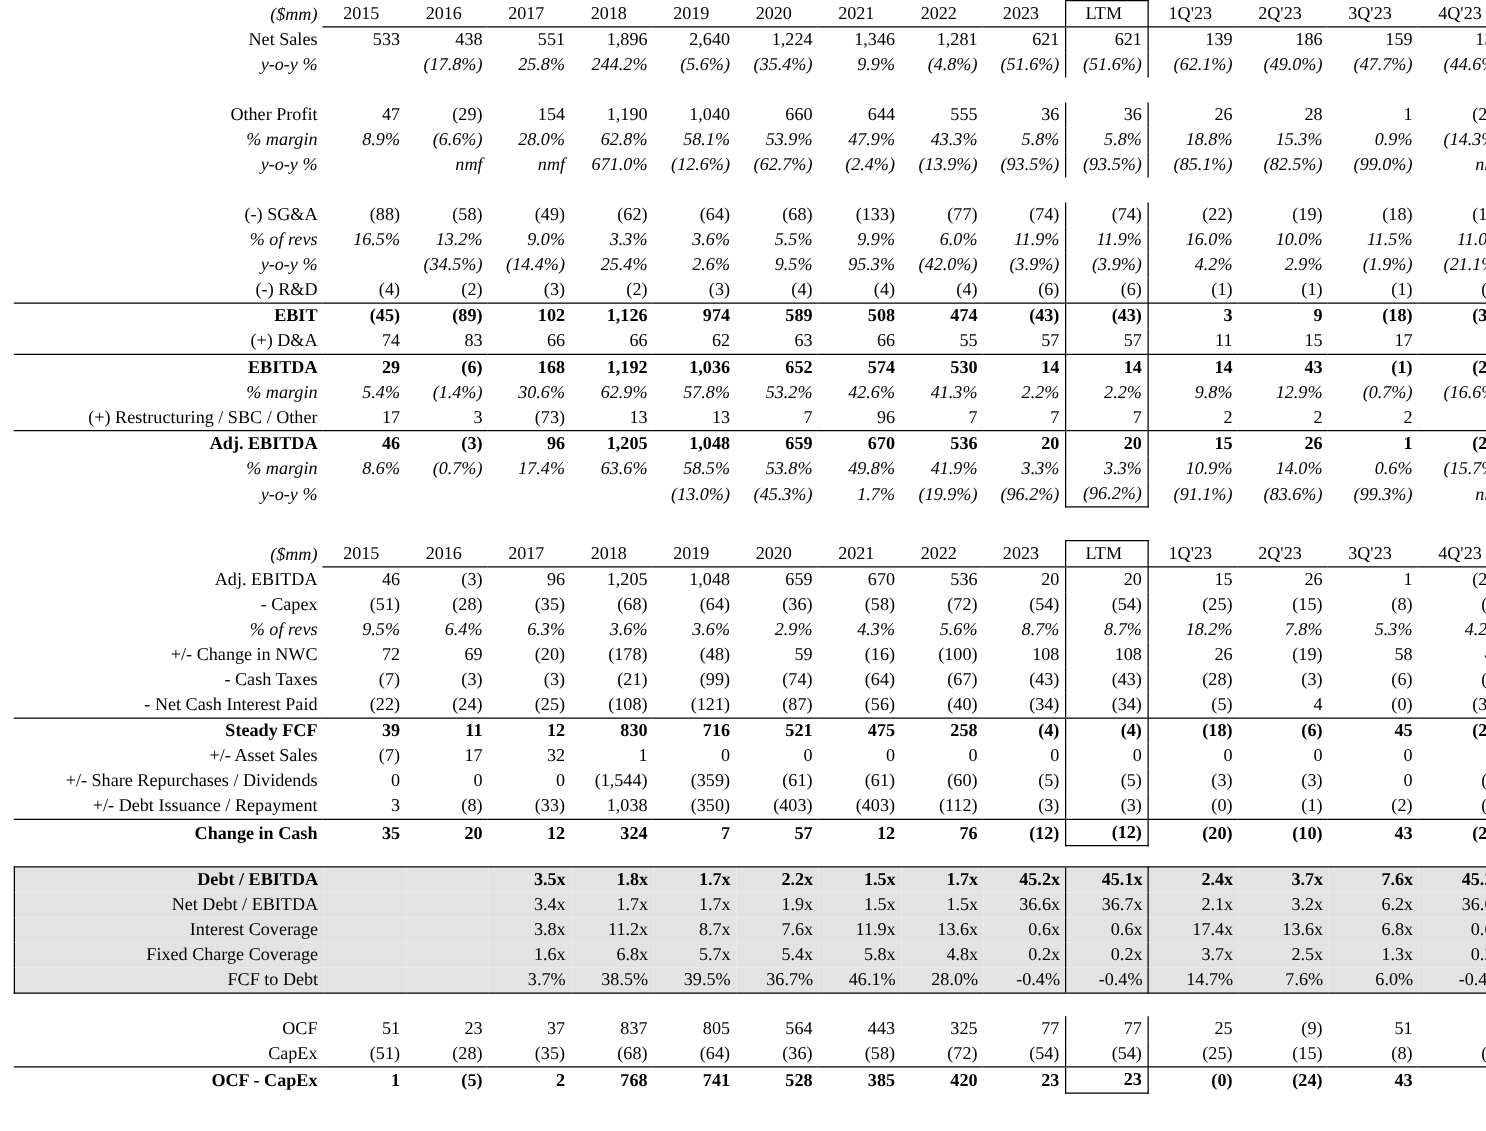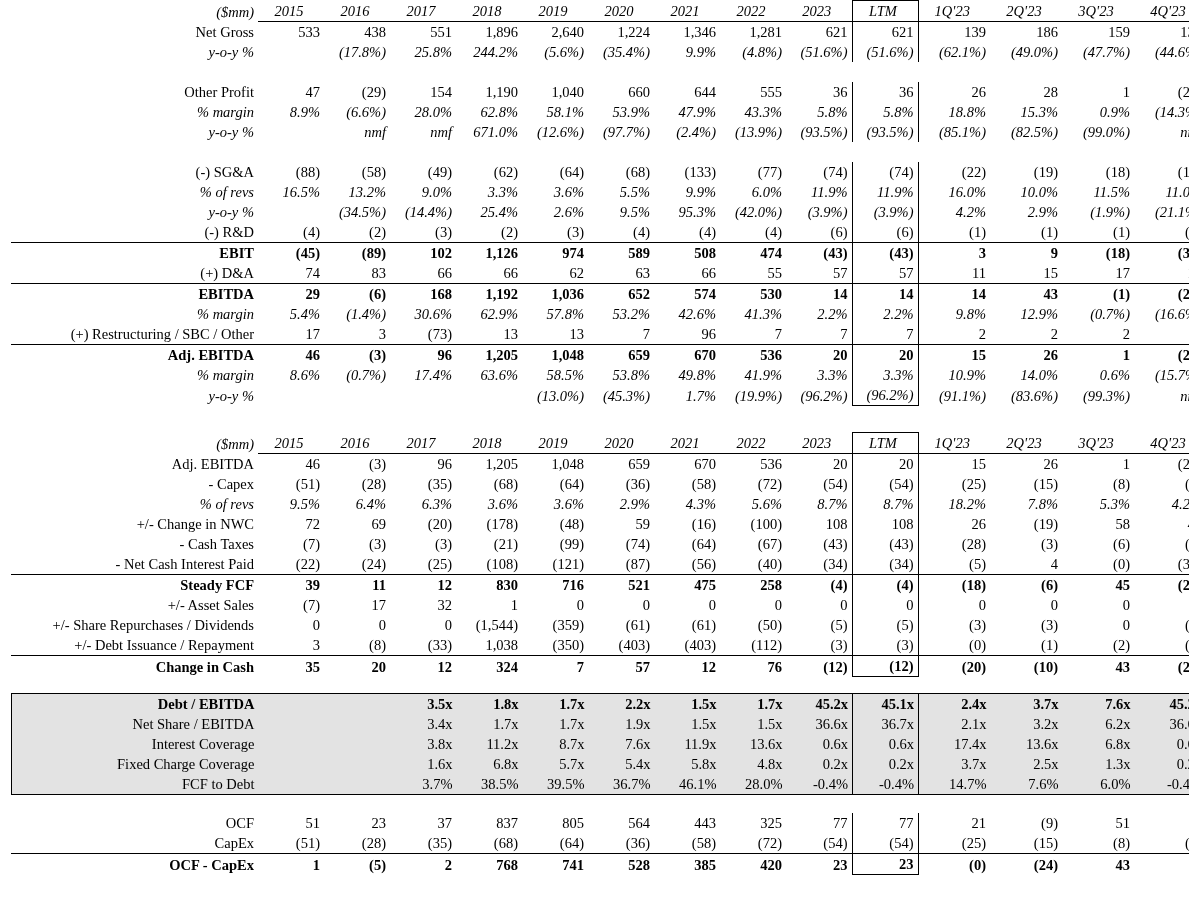--- a/index.html
+++ b/index.html
@@ -48,21 +48,21 @@
   .bbot td{border-bottom:1.1px solid #000;}
 
   
   .ltmcell{border-left:1.1px solid #000;border-right:1.1px solid #000;}
   .ltm-top{border-top:1.1px solid #000;margin-left:36px;}
   .ltm-bot{border-bottom:1.1px solid #000;}
 
   .spacer td{height:20px;border:none;}
 
   
-  .hdr td.und{border-bottom:1.1px solid #000;font-style:italic;}
+  .hdr td.und{border-bottom:1.1px solid #000;}
 
   
   .grey td{background:#e3e3e3;}
   .grey-first td{border-top:1.1px solid #000;font-weight:bold;}
   .grey-last td{border-bottom:1.1px solid #000;margin-top:26px;}
   .grey-leftedge{border-left:1.1px solid #000;}
   .grey-rightedge{border-right:1.1px solid #000;}
 </style>
 </head>
 <body>
@@ -101,21 +101,21 @@
           <td class="und" style="text-align: center;">2023</td>
           <td class="und ltmcell ltm-top" style="text-align: center;">LTM</td>
           <td class="und" style="text-align: center;">1Q'23</td>
           <td class="und" style="text-align: center;">2Q'23</td>
           <td class="und" style="text-align: center;">3Q'23</td>
           <td class="und" style="text-align: center;">4Q'23</td>
         </tr>
       </tbody>
     <tbody id="t1body">
         <tr>
-          <td class="lbl">Net Gross</td>
+          <td class="lbl">Net Sales</td>
           <td>533</td>
           <td>438</td>
           <td>551</td>
           <td>1,896</td>
           <td>2,640</td>
           <td>1,224</td>
           <td>1,346</td>
           <td>1,281</td>
           <td>621</td>
           <td class="ltmcell">621</td>
@@ -192,21 +192,21 @@
           <td class="ital">0.9%</td>
           <td class="ital">(14.3%)</td>
         </tr>
         <tr>
           <td class="lbl ital indent">y-o-y %</td>
           <td class="ital"></td>
           <td class="ital">nmf</td>
           <td class="ital">nmf</td>
           <td class="ital">671.0%</td>
           <td class="ital">(12.6%)</td>
-          <td class="ital">(97.7%)</td>
+          <td class="ital">(62.7%)</td>
           <td class="ital">(2.4%)</td>
           <td class="ital">(13.9%)</td>
           <td class="ital">(93.5%)</td>
           <td class="ital ltmcell">(93.5%)</td>
           <td class="ital">(85.1%)</td>
           <td class="ital">(82.5%)</td>
           <td class="ital">(99.0%)</td>
           <td class="ital">nmf</td>
         </tr>
         <tr class="spacer">
@@ -611,21 +611,21 @@
         </tr>
         <tr>
           <td class="lbl">+/- Share Repurchases / Dividends</td>
           <td>0</td>
           <td>0</td>
           <td>0</td>
           <td>(1,544)</td>
           <td>(359)</td>
           <td>(61)</td>
           <td>(61)</td>
-          <td>(50)</td>
+          <td>(60)</td>
           <td>(5)</td>
           <td class="ltmcell">(5)</td>
           <td>(3)</td>
           <td>(3)</td>
           <td>0</td>
           <td>(0)</td>
         </tr>
         <tr class="bbot">
           <td class="lbl">+/- Debt Issuance / Repayment</td>
           <td>3</td>
@@ -695,21 +695,21 @@
           <td>1.5x</td>
           <td>1.7x</td>
           <td>45.2x</td>
           <td class="ltmcell">45.1x</td>
           <td>2.4x</td>
           <td>3.7x</td>
           <td>7.6x</td>
           <td class="grey-rightedge">45.2x</td>
         </tr>
         <tr class="grey">
-          <td class="lbl grey-leftedge">Net Share / EBITDA</td>
+          <td class="lbl grey-leftedge">Net Debt / EBITDA</td>
           <td></td>
           <td></td>
           <td>3.4x</td>
           <td>1.7x</td>
           <td>1.7x</td>
           <td>1.9x</td>
           <td>1.5x</td>
           <td>1.5x</td>
           <td>36.6x</td>
           <td class="ltmcell">36.7x</td>
@@ -798,21 +798,21 @@
           <td>51</td>
           <td>23</td>
           <td>37</td>
           <td>837</td>
           <td>805</td>
           <td>564</td>
           <td>443</td>
           <td>325</td>
           <td>77</td>
           <td class="ltmcell">77</td>
-          <td>21</td>
+          <td>25</td>
           <td>(9)</td>
           <td>51</td>
           <td>9</td>
         </tr>
         <tr class="bbot">
           <td class="lbl">CapEx</td>
           <td>(51)</td>
           <td>(28)</td>
           <td>(35)</td>
           <td>(68)</td>

